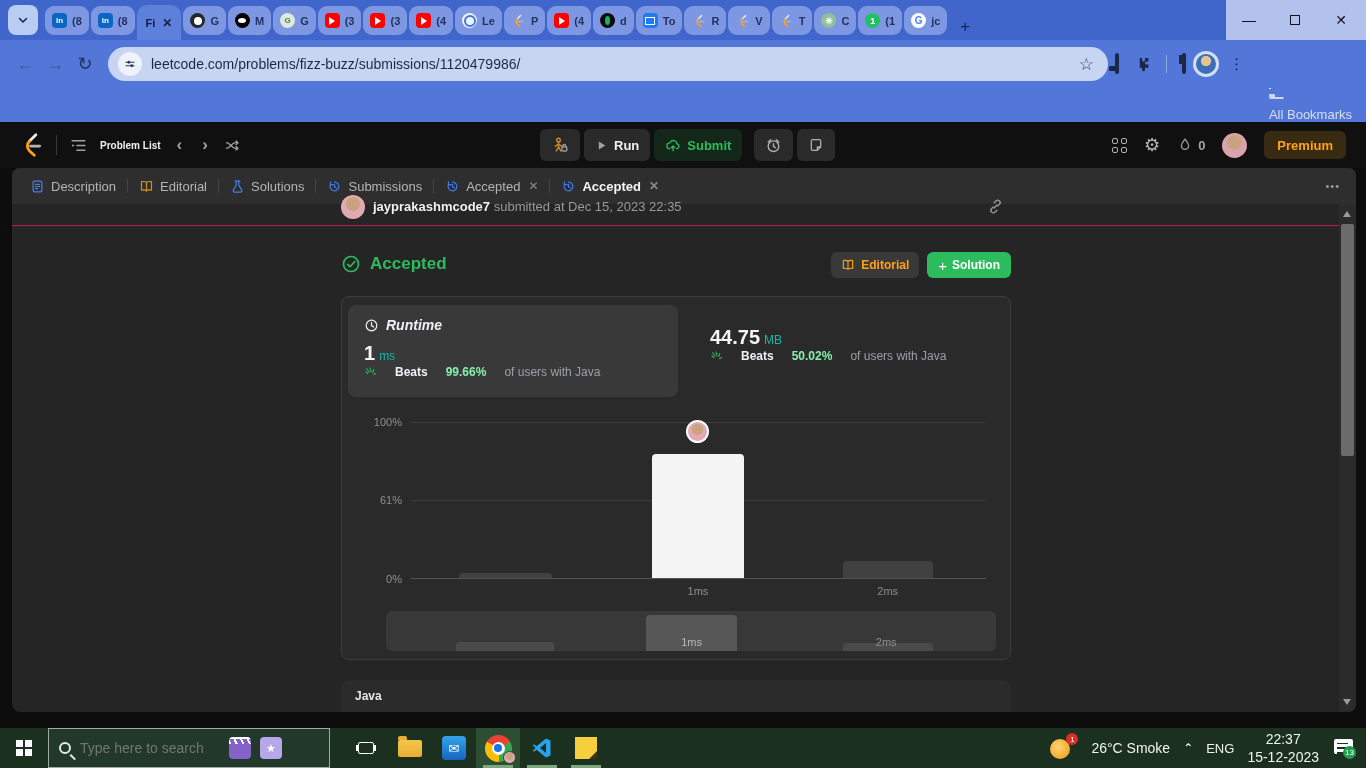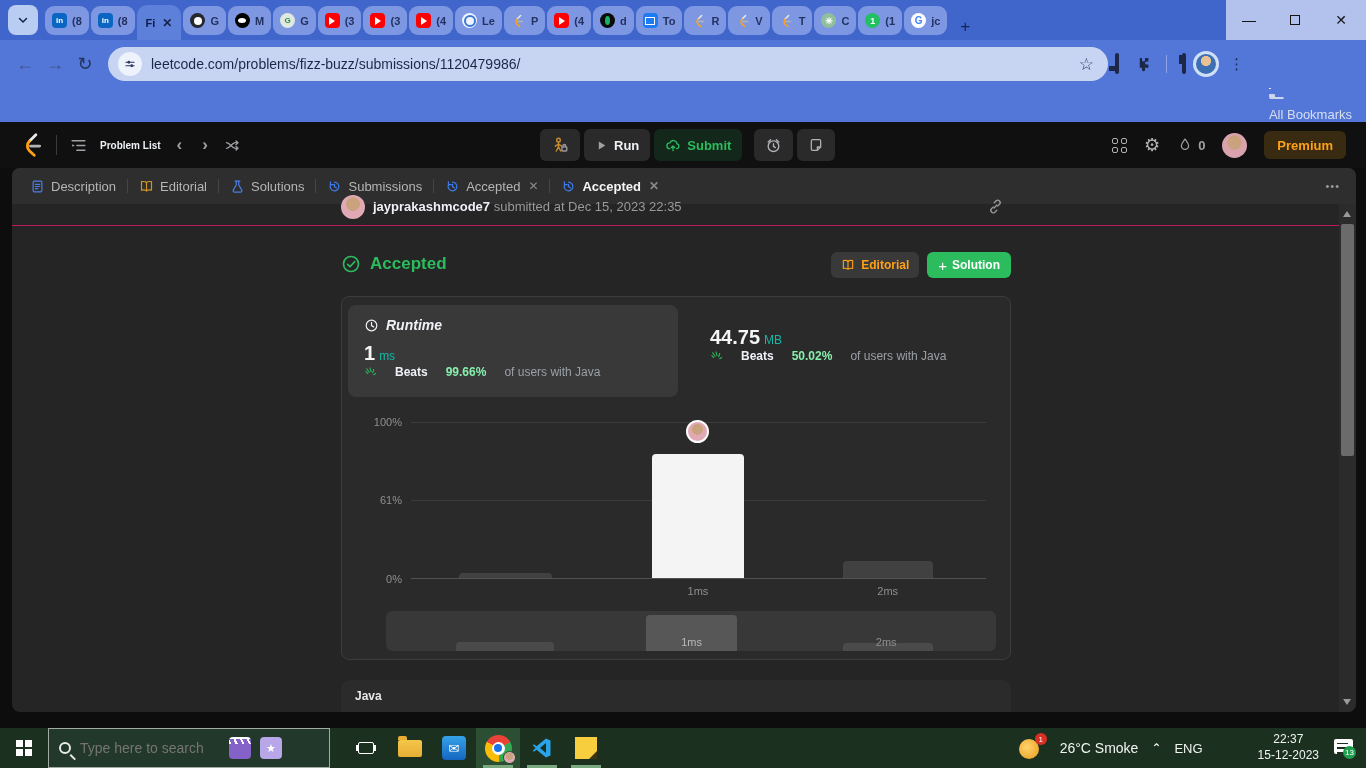--- a/index.html
+++ b/index.html
@@ -157,21 +157,21 @@
   .chrome-badge { position:absolute; right:4px; bottom:4px; width:13px; height:13px; border-radius:50%; background:radial-gradient(circle at 50% 38%, #caa27e 40%, #e0a9b4 42%); border:1px solid #2c4f33; }
   .note-ic { width:22px; height:22px; background:#f7ce3e; position:relative; }
   .note-ic::after { content:""; position:absolute; right:0; bottom:0; width:0; height:0; border-left:8px solid transparent; border-bottom:8px solid #3c3214; }
   #tray { position:absolute; right:0; top:728px; height:40px; display:flex; align-items:center; gap:13px; padding-right:10px; color:#f0f4f0; }
   .weather { position:relative; width:30px; height:26px; }
   .sun { position:absolute; left:2px; top:4px; width:20px; height:20px; border-radius:50%; background:radial-gradient(circle at 40% 40%, #ffd36b, #e89b1c); }
   .wbadge { position:absolute; right:0; top:-2px; width:12px; height:12px; border-radius:50%; background:#d93025; color:#fff; font-size:8px; display:flex; align-items:center; justify-content:center; }
   .temp-txt { font-size:14px; }
   .chev-up { font-size:12px; color:#fff; }
   .eng { font-size:13px; }
-  .clockblock { text-align:center; font-size:12px; line-height:1.3;margin-left:42px; }
+  .clockblock { text-align:center; font-size:14px; line-height:1.3; }
   .notif { position:relative; width:24px; height:22px; }
   .notif-sq { position:absolute; left:2px; top:2px; width:19px; height:15px; background:#fff; border-radius:2px; background-image:repeating-linear-gradient(#1c301f 0 1.5px, transparent 1.5px 4.5px); background-size:11px 100%; background-position:3px 3.5px; background-repeat:no-repeat; }
   .notif-badge { position:absolute; right:0; bottom:0; width:13px; height:13px; border-radius:50%; background:#1f9e4e; color:#fff; font-size:8px; display:flex; align-items:center; justify-content:center; }
 </style>
 </head>
 <body>
 
 <svg width="0" height="0" style="position:absolute">
   <defs>
     <g id="i-lc">

